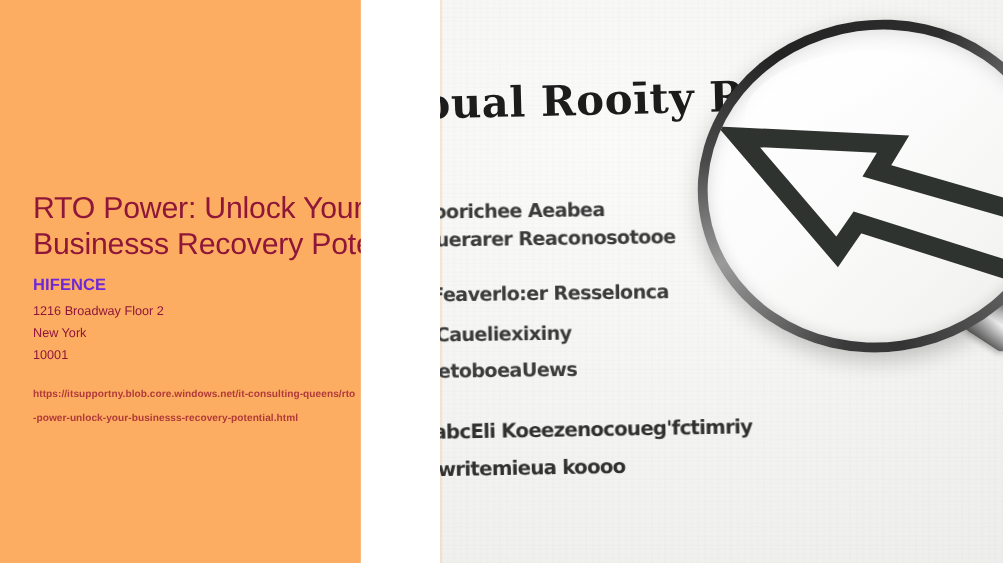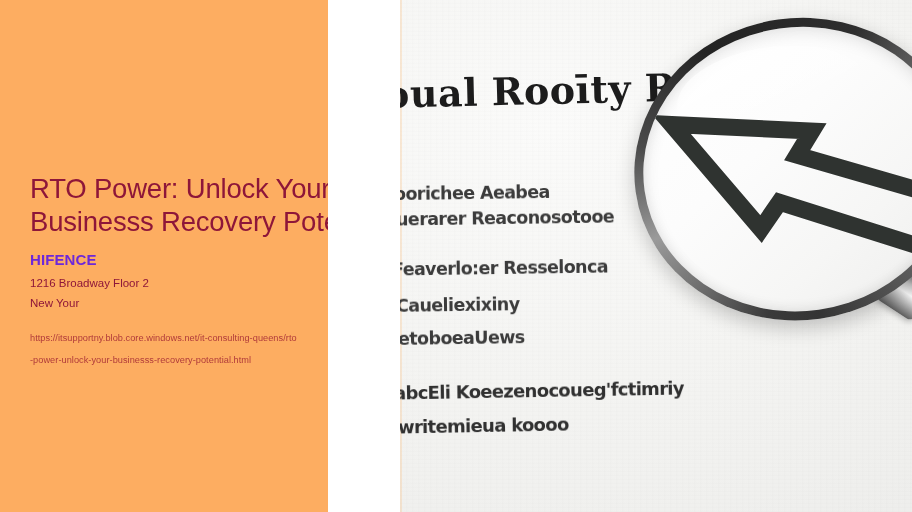--- a/index.html
+++ b/index.html
@@ -66,21 +66,21 @@
     margin: 0;
   }
 
   .url-block {
     margin-top: 14px;
   }
 
   .url-line {
     color: #b03a3a;
     font-size: 9.2px;
-    font-weight: 400;
+    font-weight: 700;
     line-height: 22px;
     margin: 0;
     letter-spacing: 0.05px;
   }
 
   
   .right-panel {
     position: absolute;
     left: 400px;
     top: 0;
@@ -275,22 +275,23 @@
   <div class="left-panel">
     <div class="left-content">
 
       <h1 class="headline">RTO Power: Unlock Your Businesss Recovery Potential</h1>
 
       <div class="company-name">HIFENCE</div>
 
 
       <div class="contact-line">1216 Broadway Floor 2</div>
 
-      <div class="contact-line">New Your</div>
-
+      <div class="contact-line">New York</div>
+
+      <div class="contact-line">10001</div>
 
       <div class="url-block">
         <div class="url-line">https://itsupportny.blob.core.windows.net/it-consulting-queens/rto</div>
         <div class="url-line">-power-unlock-your-businesss-recovery-potential.html</div>
       </div>
 
     </div>
   </div>
 
   <div class="right-panel">

